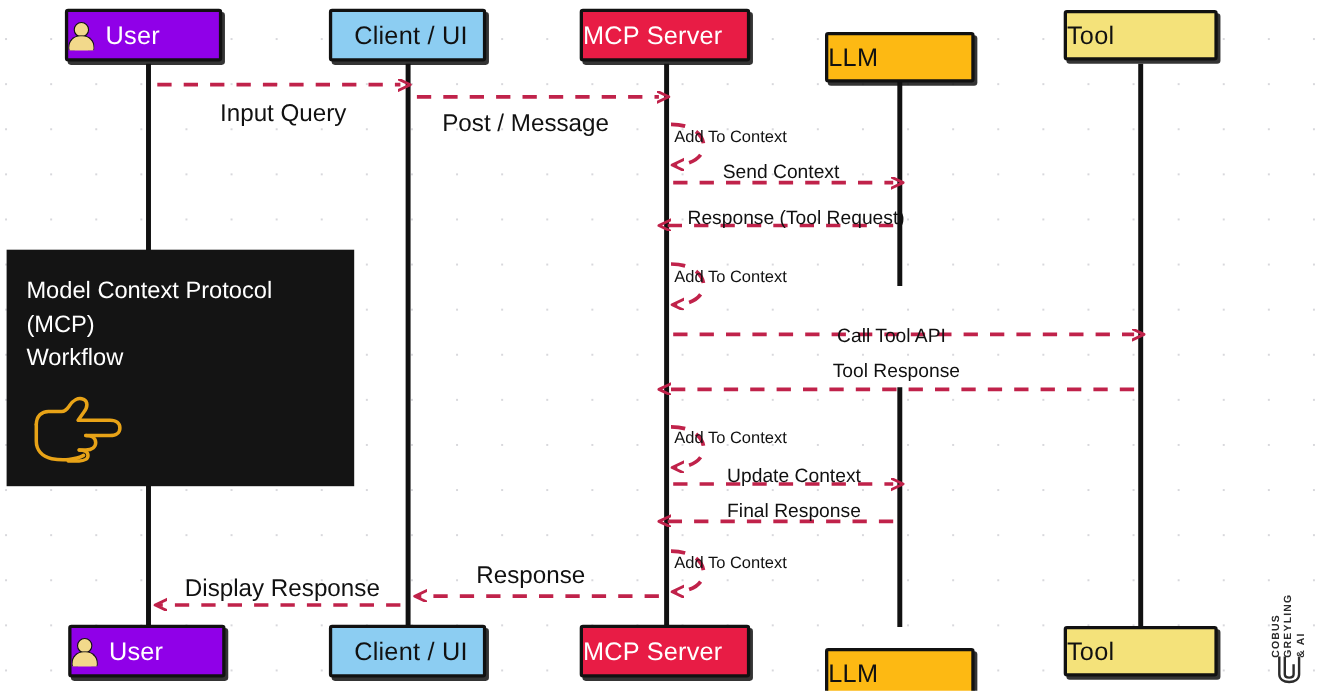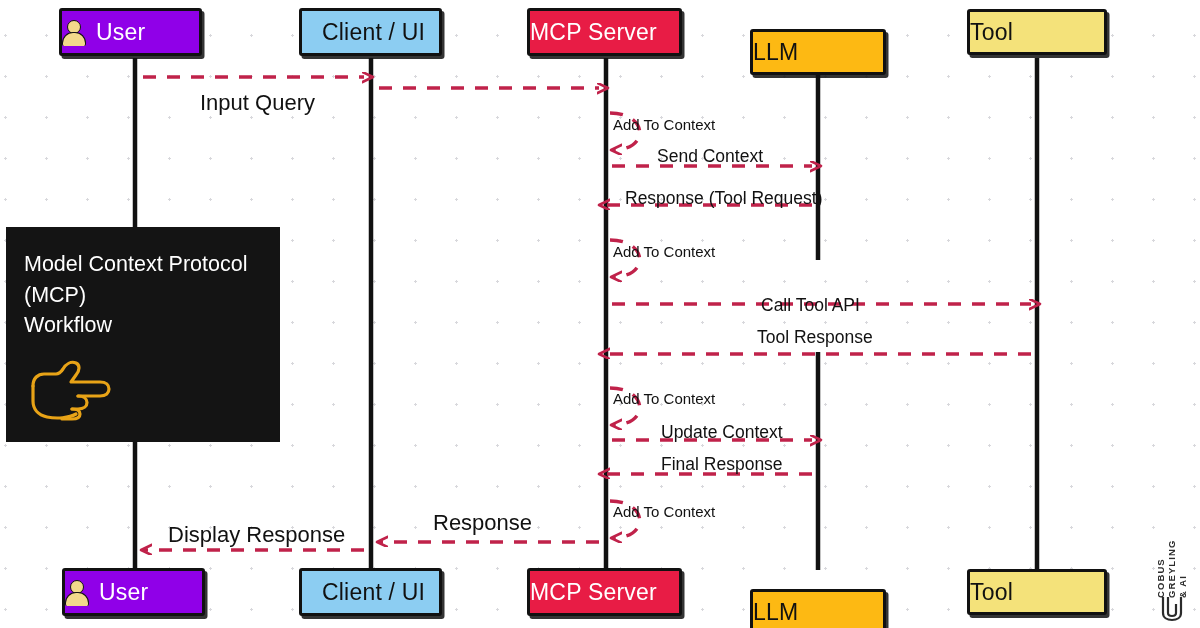--- a/index.html
+++ b/index.html
@@ -69,21 +69,21 @@
     background: #F2D98B; border: 1.6px solid #111111;
     border-bottom: none;
     border-radius: 11px 11px 2px 2px;
     box-sizing: border-box;
   }
 
   
   #callout {
     position: absolute;
     left: 6px; top: 227px;
-    width: 274px; height: 215px;
+    width: 316px; height: 215px;
     background: #141414;
     box-sizing: border-box;
     padding: 22px 0 10px 18px;
   }
   #callout .callout-title {
     color: #ffffff;
     font-size: 21.5px;
     line-height: 1.42;
     font-weight: 400;
     white-space: pre-line;
@@ -231,20 +231,21 @@
   <div class="actor-box box-llm" style="left:750px; top:569px; width:136px; height:46px;">
     <span class="actor-label">LLM</span>
   </div>
 
   <div class="actor-box box-tool" style="left:967px; top:569px; width:140px; height:46px;">
     <span class="actor-label">Tool</span>
   </div>
 
   <div class="msg-label lbl-lg" style="left:200px; top:92px;">Input Query</div>
 
+  <div class="msg-label lbl-lg" style="left:402px; top:101px;">Post / Message</div>
 
   <div class="msg-label lbl-sm" style="left:613px; top:117px;">Add To Context</div>
 
   <div class="msg-label lbl-md" style="left:657px; top:148px;">Send Context</div>
 
   <div class="msg-label lbl-md" style="left:625px; top:190px;">Response (Tool Request)</div>
 
   <div class="msg-label lbl-sm" style="left:613px; top:244px;">Add To  Context</div>
 
   <div class="msg-label lbl-md" style="left:761px; top:297px;">Call Tool API</div>

